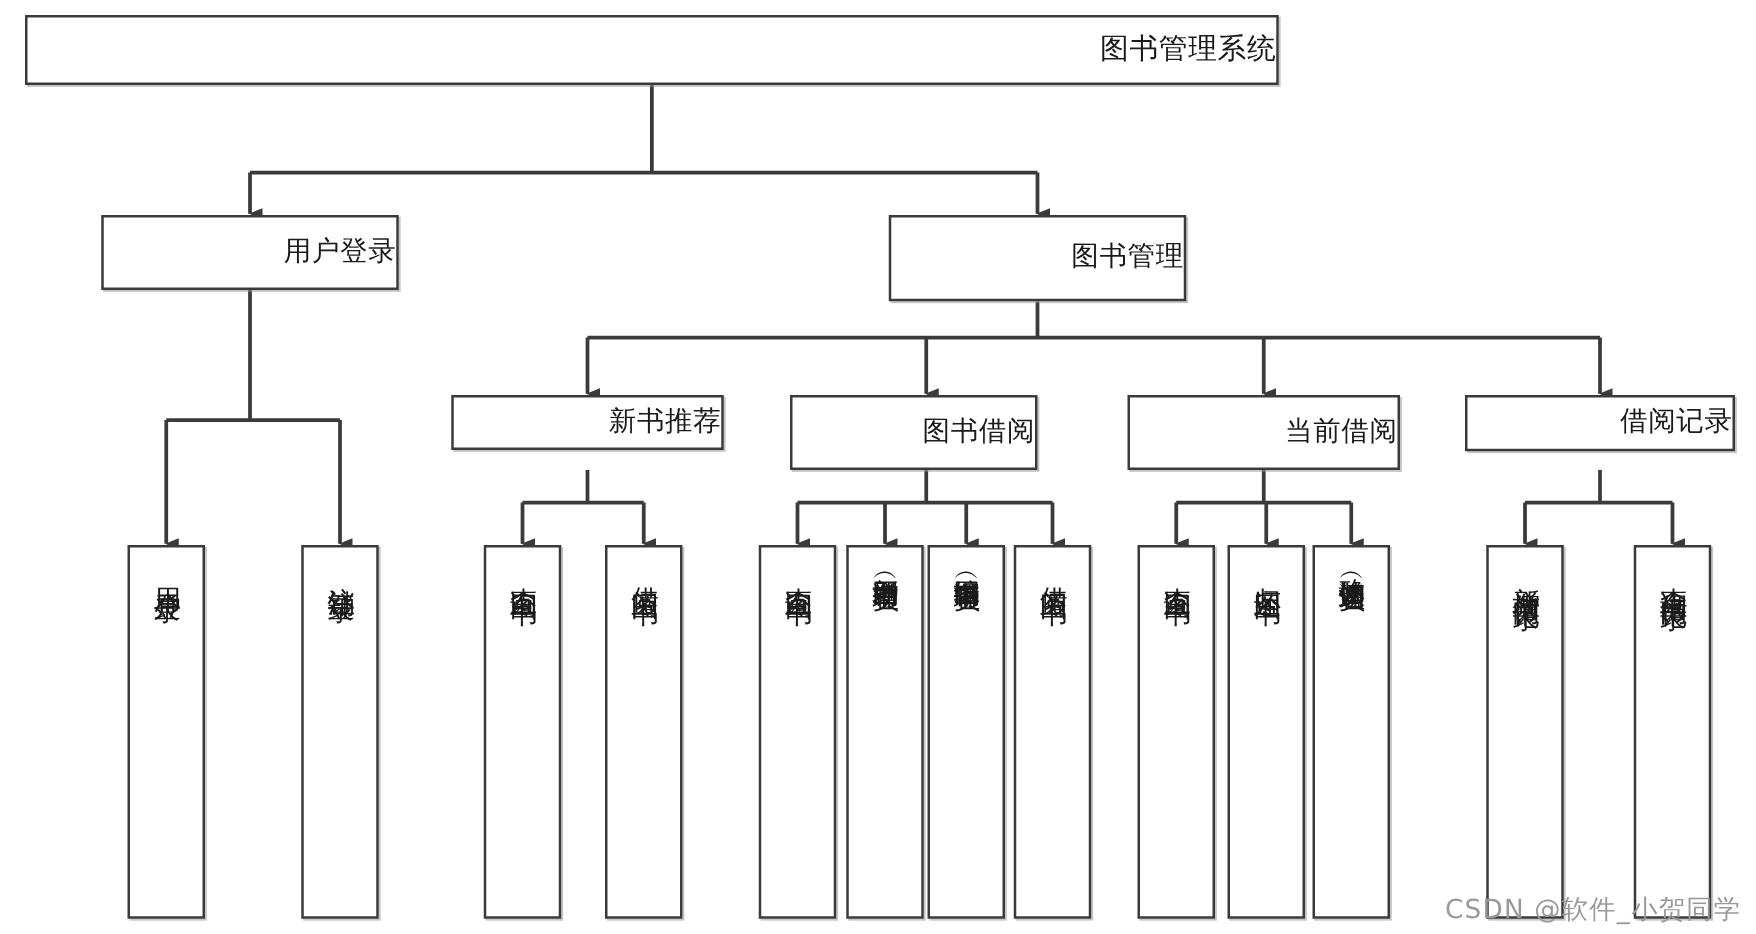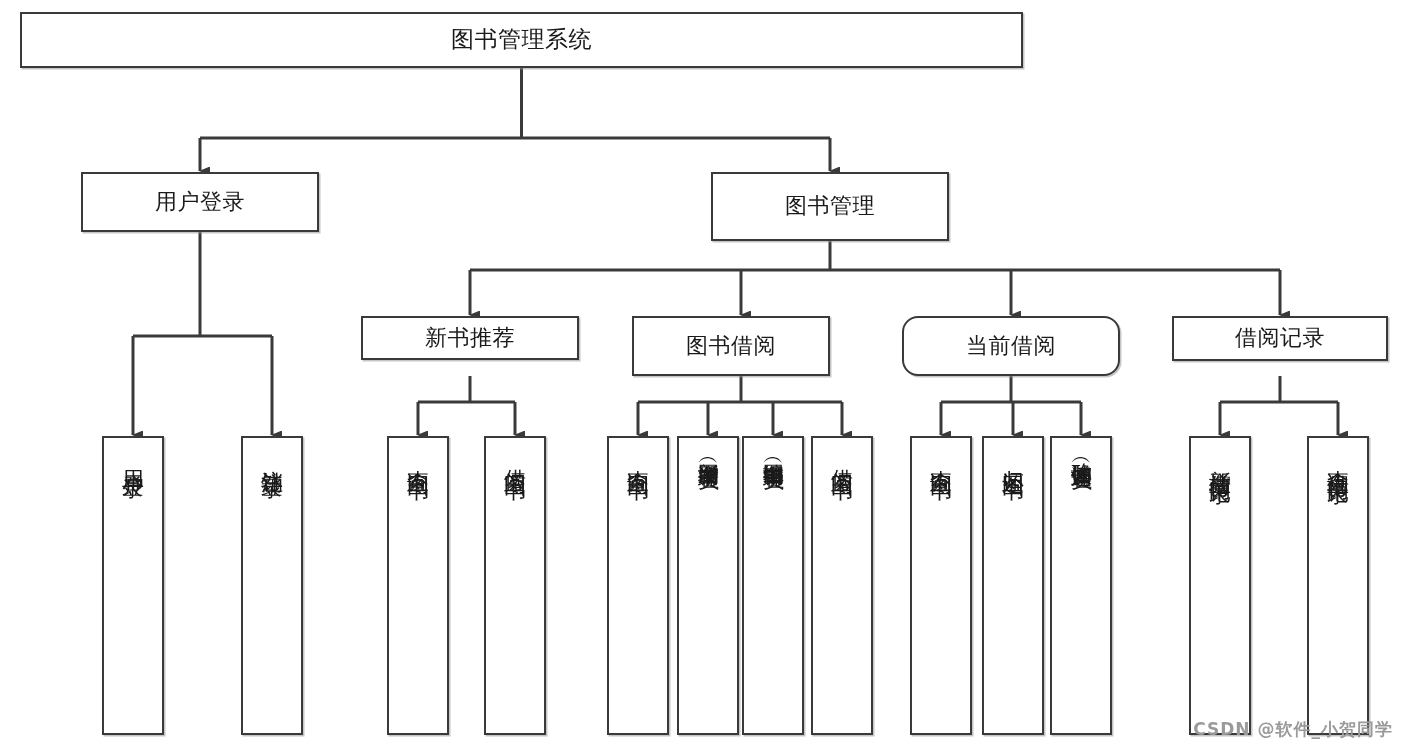--- a/index.html
+++ b/index.html
@@ -23,21 +23,21 @@
     height: 747px;
   }
   .node-box {
     position: absolute;
     box-sizing: border-box;
     background: #ffffff;
     border: 2.5px solid #3a3a3a;
     box-shadow: 1.5px 1.5px 0 0 rgba(150,150,150,0.55);
     display: flex;
     align-items: center;
-    justify-content: center;
+    justify-content: flex-end;
   }
   .node-label-h {
     font-size: 22px;
     color: #1a1a1a;
     line-height: 1.1;
     letter-spacing: 0.5px;
     white-space: nowrap;
     text-align: center;
   }
   .node-box.root .node-label-h { font-size: 23px; }
@@ -61,26 +61,25 @@
   #connectors {
     position: absolute;
     left: 0; top: 0;
     width: 1405px; height: 747px;
     pointer-events: none;
   }
   #watermark {
     position: absolute;
     right: 12px;
     bottom: 6px;
-    font-size: 17px;
+    font-size: 21px;
     color: #9a9a9a;
     letter-spacing: 1px;
     white-space: nowrap;
     font-family: "DejaVu Sans", "Liberation Sans", sans-serif;
-    font-weight: bold;
   }
 </style>
 </head>
 <body>
 
 <div id="diagram-root">
   <svg id="connectors" viewBox="0 0 1405 747" width="1405" height="747" xmlns="http://www.w3.org/2000/svg">
     <defs>
       <marker id="arrowhead" markerWidth="9" markerHeight="11" refX="4.5" refY="10" orient="auto" markerUnits="userSpaceOnUse">
         <polygon points="0,0 9,0 4.5,11" fill="#3a3a3a"></polygon>
@@ -131,21 +130,21 @@
       </div>
       <div class="node-box" style="left: 711px; top: 172px; width: 238px; height: 69px;">
         <span class="node-label-h">图书管理</span>
       </div>
       <div class="node-box" style="left: 361px; top: 316px; width: 218px; height: 44px;">
         <span class="node-label-h">新书推荐</span>
       </div>
       <div class="node-box" style="left: 632px; top: 316px; width: 198px; height: 60px;">
         <span class="node-label-h">图书借阅</span>
       </div>
-      <div class="node-box" style="left: 902px; top: 316px; width: 218px; height: 60px; border-radius: 16px;">
+      <div class="node-box" style="left: 902px; top: 316px; width: 218px; height: 60px;">
         <span class="node-label-h">当前借阅</span>
       </div>
       <div class="node-box" style="left: 1172px; top: 316px; width: 216px; height: 45px;">
         <span class="node-label-h">借阅记录</span>
       </div>
       <div class="node-box vertical" style="left: 102px; top: 436px; width: 62px; height: 299px;">
         <span class="node-label-v">用户登录</span>
       </div>
       <div class="node-box vertical" style="left: 241px; top: 436px; width: 62px; height: 299px;">
         <span class="node-label-v">注销登录</span>

